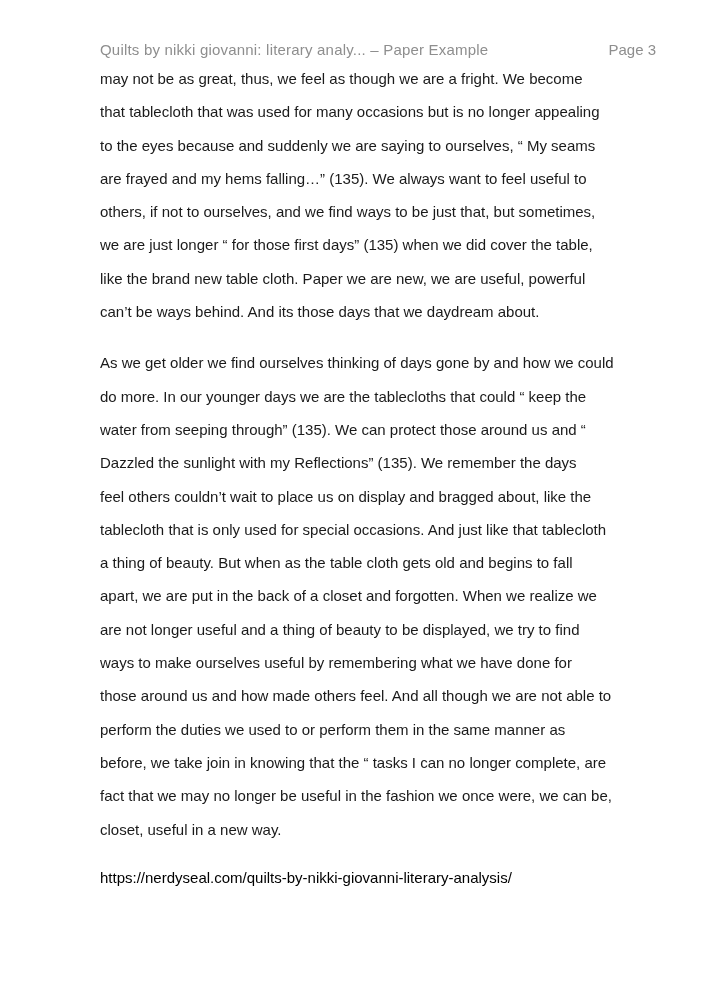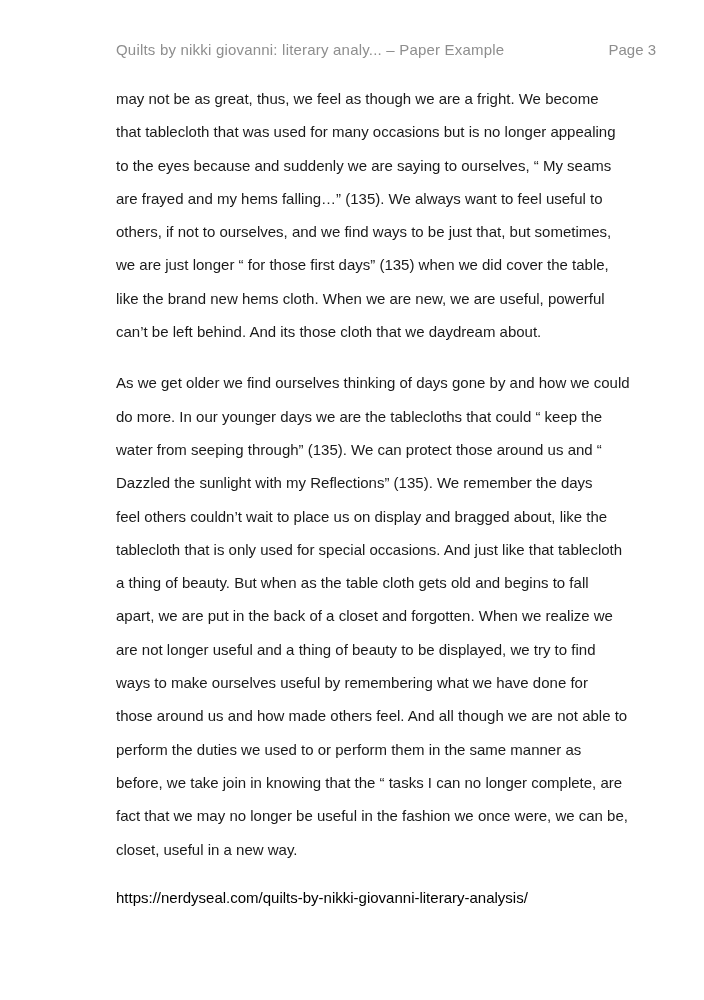--- a/index.html
+++ b/index.html
@@ -4,38 +4,37 @@
 <style>
   * { margin: 0; padding: 0; box-sizing: border-box; }
   html, body { background: #ffffff; }
   .page {
     position: relative;
     width: 704px;
     height: 1000px;
     background: #ffffff;
     font-family: "Liberation Sans", sans-serif;
     overflow: hidden;
-    padding-left: 16px;
   }
   .content {
     padding: 40px 48px 0 100px;
   }
   .doc-header {
     display: flex;
     justify-content: space-between;
     align-items: baseline;
     font-size: 15px;
     line-height: 20px;
     color: #8e8e8e;
   }
   .doc-header .title {
     letter-spacing: 0.2px;
   }
   .body-text {
-    margin-top: 22px;
+    margin-top: 2px;
     color: #1a1a1a;
     font-size: 15px;
   }
   .para { line-height: 33.3px; }
   .para + .para { margin-top: 18px; }
   .line {
     height: 33.3px;
     line-height: 33.3px;
     white-space: nowrap;
   }
@@ -61,22 +60,22 @@
 
     <div class="body-text">
 
       <div class="para">
         <div class="line">may not be as great, thus, we feel as though we are a fright. We become</div>
         <div class="line">that tablecloth that was used for many occasions but is no longer appealing</div>
         <div class="line">to the eyes because and suddenly we are saying to ourselves, “ My seams</div>
         <div class="line">are frayed and my hems falling…” (135). We always want to feel useful to</div>
         <div class="line">others, if not to ourselves, and we find ways to be just that, but sometimes,</div>
         <div class="line">we are just longer “ for those first days” (135) when we did cover the table,</div>
-        <div class="line">like the brand new hems cloth. When we are new, we are useful, powerful</div>
-        <div class="line">can’t be left behind. And its those cloth that we daydream about.</div>
+        <div class="line">like the brand new table cloth. Paper we are new, we are useful, powerful</div>
+        <div class="line">can’t be ways behind. And its those days that we daydream about.</div>
       </div>
 
       <div class="para">
         <div class="line">As we get older we find ourselves thinking of days gone by and how we could</div>
         <div class="line">do more. In our younger days we are the tablecloths that could “ keep the</div>
         <div class="line">water from seeping through” (135). We can protect those around us and “</div>
         <div class="line">Dazzled the sunlight with my Reflections” (135). We remember the days</div>
         <div class="line">feel others couldn’t wait to place us on display and bragged about, like the</div>
         <div class="line">tablecloth that is only used for special occasions. And just like that tablecloth</div>
         <div class="line">a thing of beauty. But when as the table cloth gets old and begins to fall</div>

